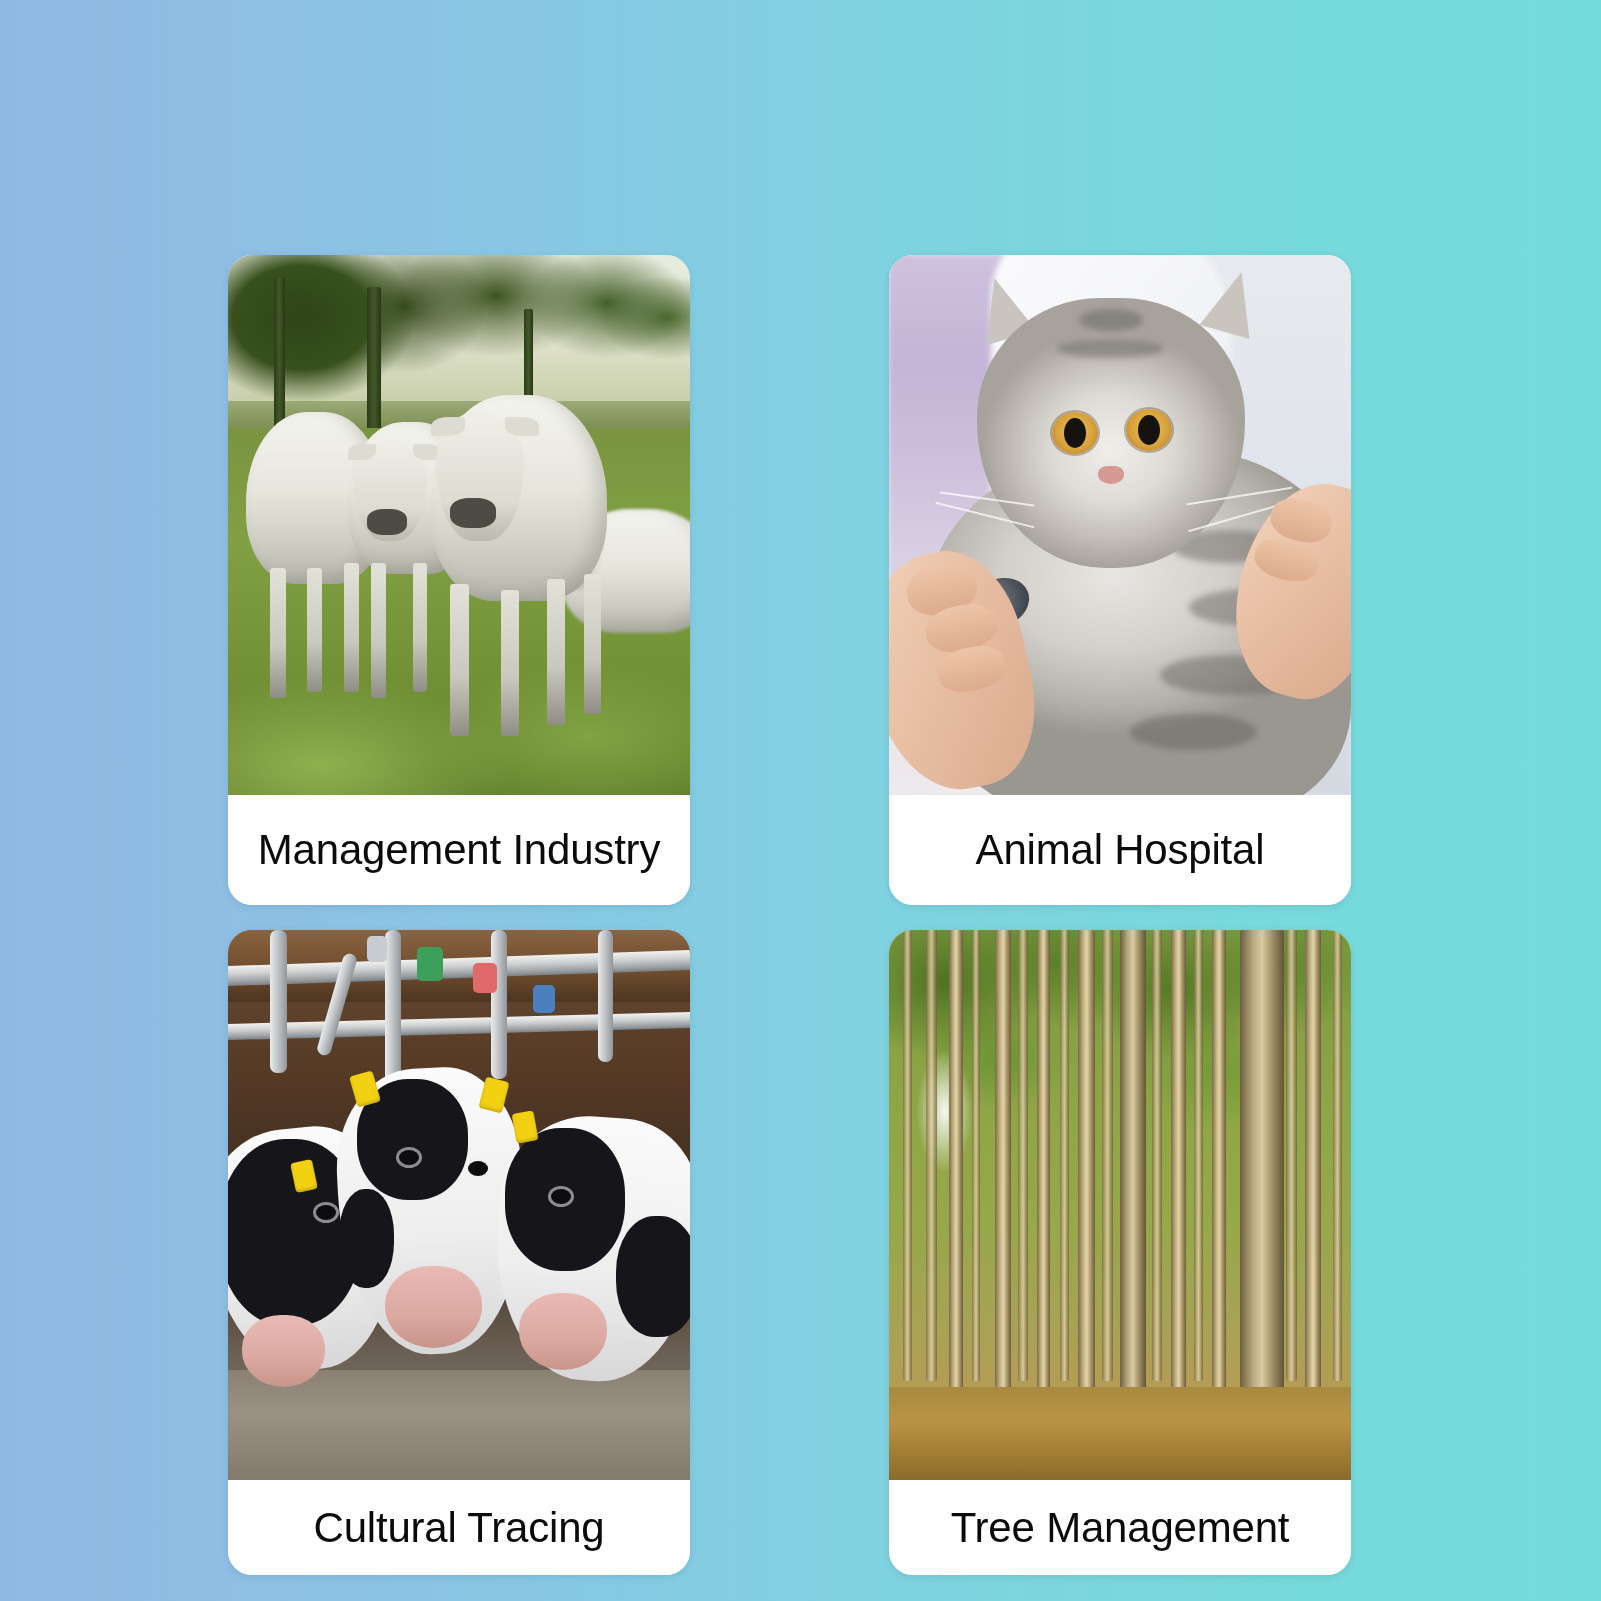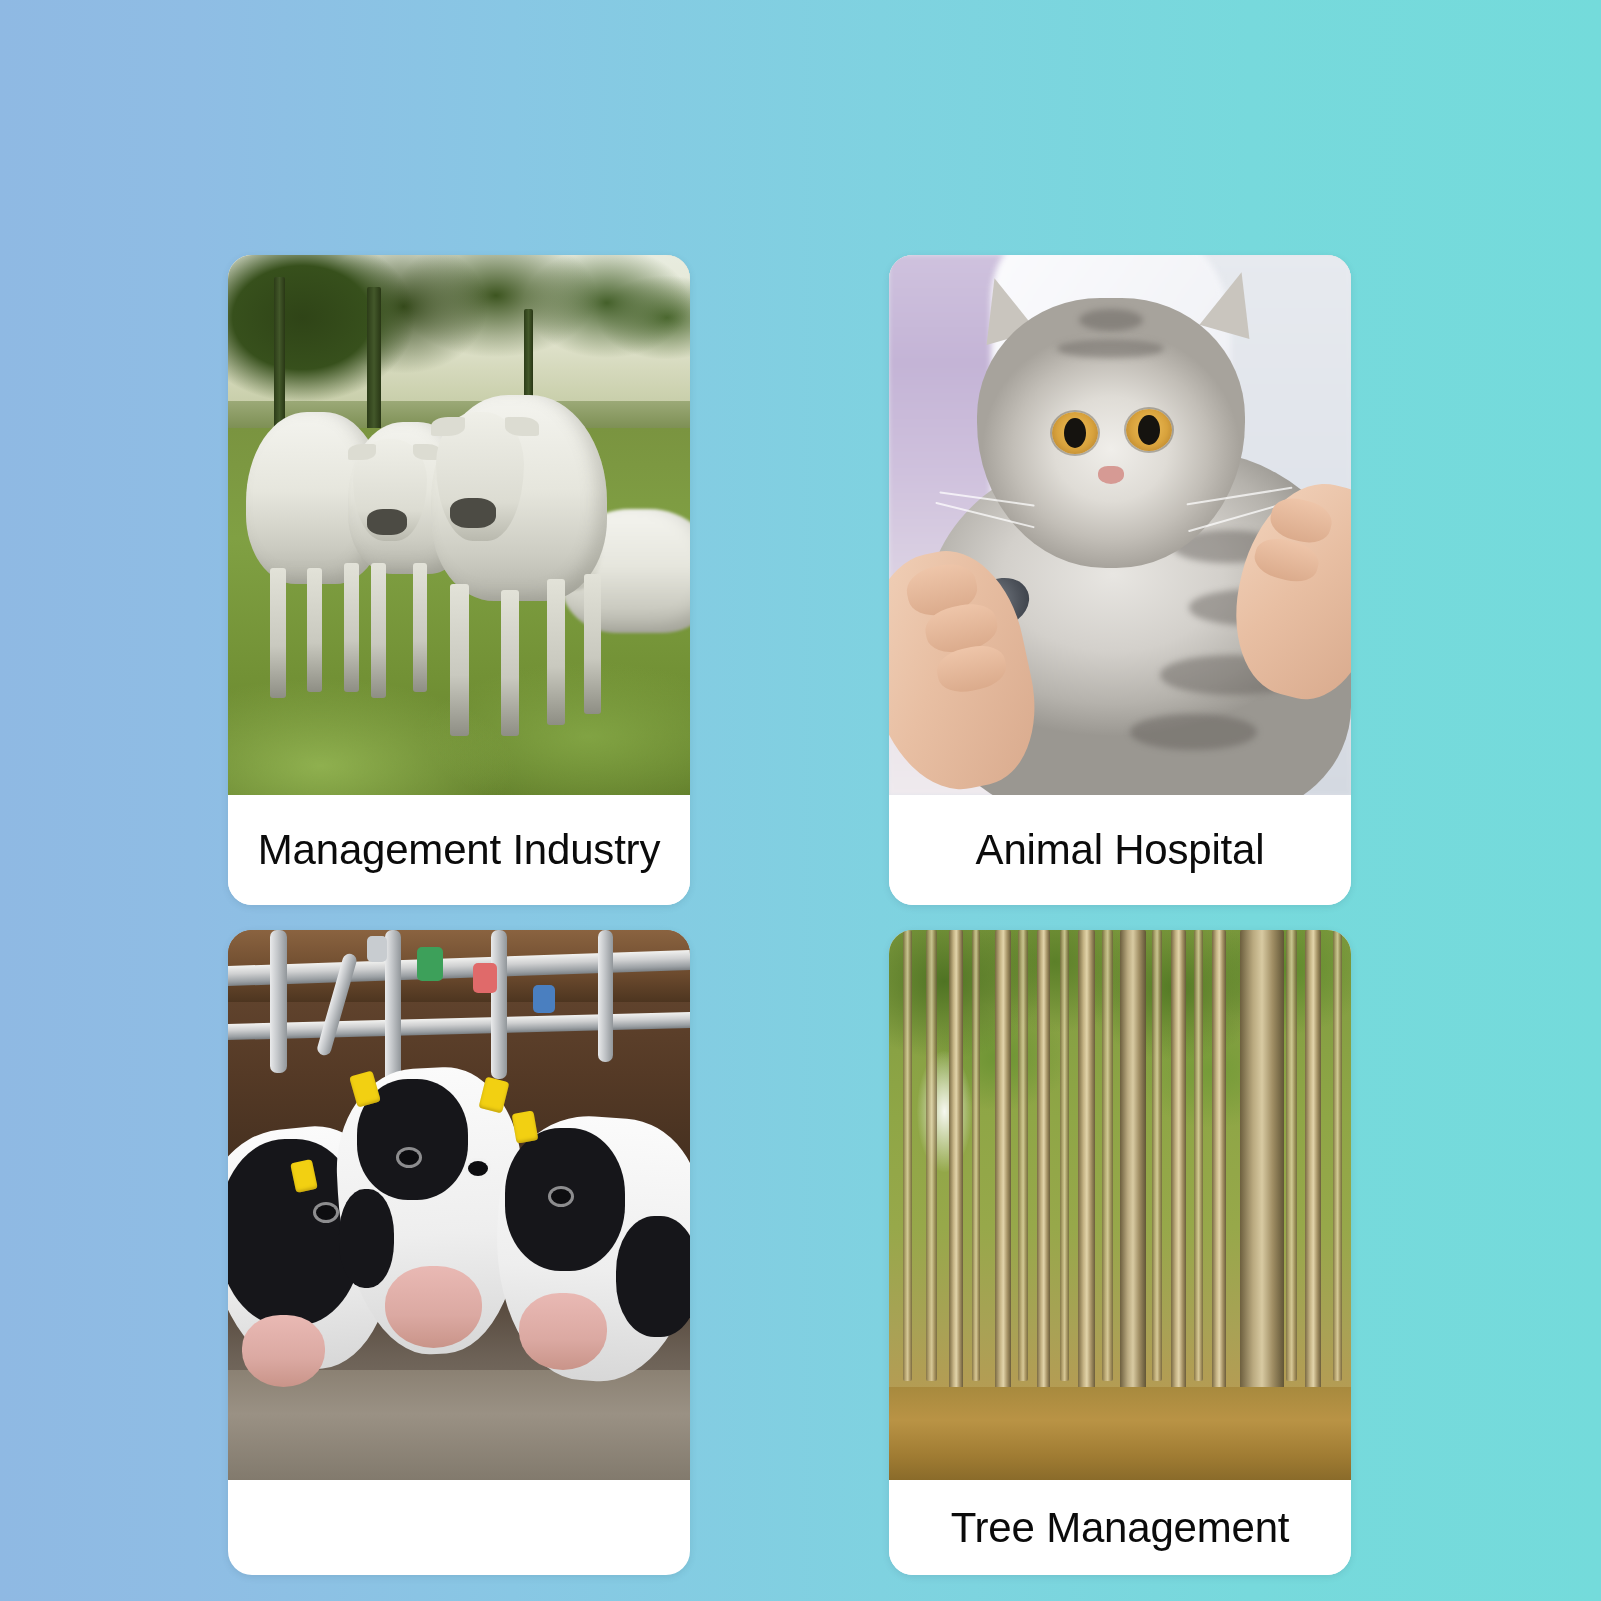--- a/index.html
+++ b/index.html
@@ -516,20 +516,23 @@
         <div class="ear-tag" style="left:27%; top:26%; width:24px; height:32px; transform:rotate(-16deg);"></div>
         <div class="ear-tag" style="left:55%; top:27%; width:24px; height:32px; transform:rotate(14deg);"></div>
 
         <div class="holstein" style="left:58%; top:34%; width:44%; height:48%; transform:rotate(4deg);"></div>
         <div class="holstein-black" style="left:60%; top:36%; width:26%; height:26%;"></div>
         <div class="holstein-black" style="left:84%; top:52%; width:18%; height:22%;"></div>
         <div class="holstein-eye" style="left:70%; top:47%;"></div>
         <div class="holstein-muzzle" style="left:63%; top:66%; width:19%; height:14%;"></div>
         <div class="ear-tag" style="left:62%; top:33%; width:22px; height:30px; transform:rotate(-10deg);"></div>
       </div>
+    </div>
+    <div class="card-caption">
+      <span class="card-caption-text">Cultural Tracing</span>
     </div>
   </div>
 
   <div class="card col-right row-bottom">
     <div class="card-photo">
       <div class="scene-forest">
         <div class="forest-canopy"></div>
         <div class="forest-sky"></div>
 
         <div class="tree far" style="left:3%;  width:9px;"></div>

